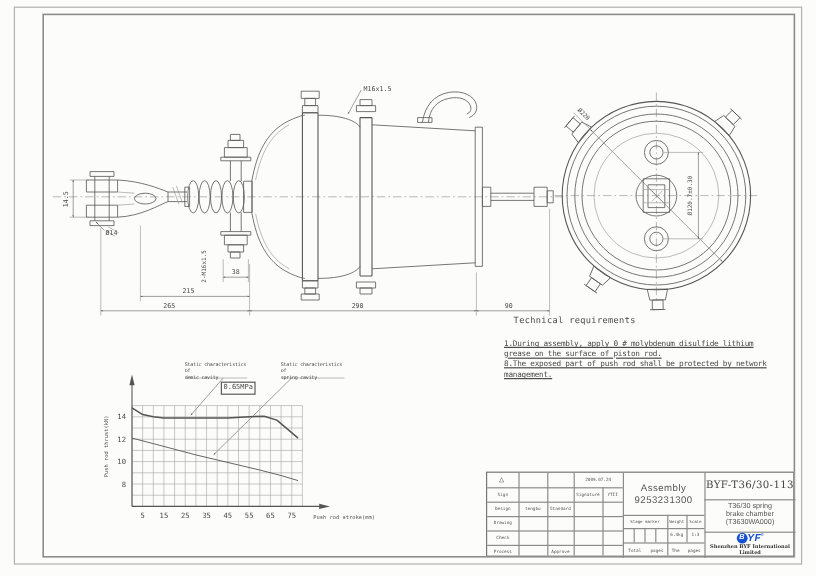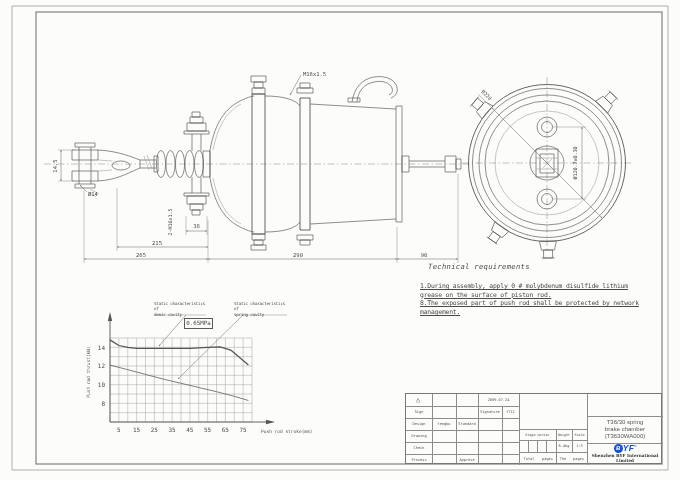--- a/index.html
+++ b/index.html
@@ -254,21 +254,21 @@
         <text x="243.125" y="432" text-anchor="middle" fill="#4a4a4a" style="font:6px &quot;DejaVu Sans Mono&quot;,monospace">75</text>
         <text x="105" y="405.5333333333333" text-anchor="end" fill="#4a4a4a" style="font:6px &quot;DejaVu Sans Mono&quot;,monospace">8</text>
         <text x="105" y="386.8666666666667" text-anchor="end" fill="#4a4a4a" style="font:6px &quot;DejaVu Sans Mono&quot;,monospace">10</text>
         <text x="105" y="368.2" text-anchor="end" fill="#4a4a4a" style="font:6px &quot;DejaVu Sans Mono&quot;,monospace">12</text>
         <text x="105" y="349.53333333333336" text-anchor="end" fill="#4a4a4a" style="font:6px &quot;DejaVu Sans Mono&quot;,monospace">14</text>
         <path d="M110.0,339.9 L118.9,345.5 L127.8,347.3 L136.6,348.3 L154.4,348.3 L172.1,348.3 L189.9,348.3 L207.6,347.3 L220.1,346.9 L230.7,350.1 L239.6,357.6 L248.4,365.1" fill="none" stroke="#555" stroke-width="1.25" stroke-linejoin="round"></path>
         <path d="M110.0,365.1 L127.8,369.7 L145.5,374.4 L163.3,379.1 L181.0,383.3 L198.8,387.5 L216.5,391.7 L234.3,396.3 L248.4,400.5" fill="none" stroke="#555" stroke-width="0.75" stroke-linejoin="round"></path>
       </g>
 </svg>
 
-<div class="ov tech-title" style="left:428px;top:262px;font-style:italic;">Technical requirements</div>
+<div class="ov tech-title" style="left:428px;top:262px;">Technical requirements</div>
 
 <div class="ov" style="left:420px;top:282px;width:268px;text-decoration:underline;">
   <div class="tech-item">1.During assembly, apply 0 # molybdenum disulfide lithium
 grease on the surface of piston rod.</div>
   <div class="tech-item">8.The exposed part of push rod shall be protected by network
 management.</div>
 </div>
 
 <div class="ov chart-lbl" style="left:154px;top:301px;width:58px;">Static characteristics of
 demic cavity</div>
@@ -306,30 +306,35 @@
   <div class="tc" style="left:72px;top:12px;width:24px;height:12px;">Signature</div>
   <div class="tc" style="left:96px;top:12px;width:17px;height:12px;">YTII</div>
   <div class="tc" style="left:0;top:24px;width:26px;height:12px;">Design</div>
   <div class="tc" style="left:26px;top:24px;width:24px;height:12px;">tengbu</div>
   <div class="tc" style="left:50px;top:24px;width:22px;height:12px;">Standard</div>
   <div class="tc" style="left:0;top:36px;width:26px;height:12px;">Drawing</div>
   <div class="tc" style="left:0;top:48px;width:26px;height:12px;">Check</div>
   <div class="tc" style="left:0;top:60px;width:26px;height:11px;">Process</div>
   <div class="tc" style="left:50px;top:60px;width:22px;height:11px;">Approve</div>
 
+  <div class="assembly-cell">
+    <div>Assembly</div>
+    <div>9253231300</div>
+  </div>
   <div class="tc" style="left:113px;top:35px;width:37px;height:11px;font-size:3.4px;">Stage marker</div>
   <div class="tc" style="left:150px;top:35px;width:16px;height:11px;font-size:3.4px;">Weight</div>
   <div class="tc" style="left:166px;top:35px;width:15px;height:11px;font-size:3.4px;">Scale</div>
   <div class="tc" style="left:150px;top:46px;width:16px;height:12px;">6.4kg</div>
   <div class="tc" style="left:166px;top:46px;width:15px;height:12px;">1:3</div>
   <div class="tc" style="left:113px;top:58px;width:20px;height:13px;">Total</div>
   <div class="tc" style="left:133px;top:58px;width:17px;height:13px;">pages</div>
   <div class="tc" style="left:150px;top:58px;width:14px;height:13px;">The</div>
   <div class="tc" style="left:164px;top:58px;width:17px;height:13px;">pages</div>
 
+  <div class="dno">BYF-T36/30-113</div>
   <div class="pname pre">T36/30 spring
 brake chamber
 (T3630WA000)</div>
   <div class="logo-row">
     <div class="logo-line">
       <span class="logo-mark">B</span>
       <span class="logo-text">YF</span>
       <span class="logo-r">®</span>
     </div>
     <div class="company">Shenzhen BYF International

